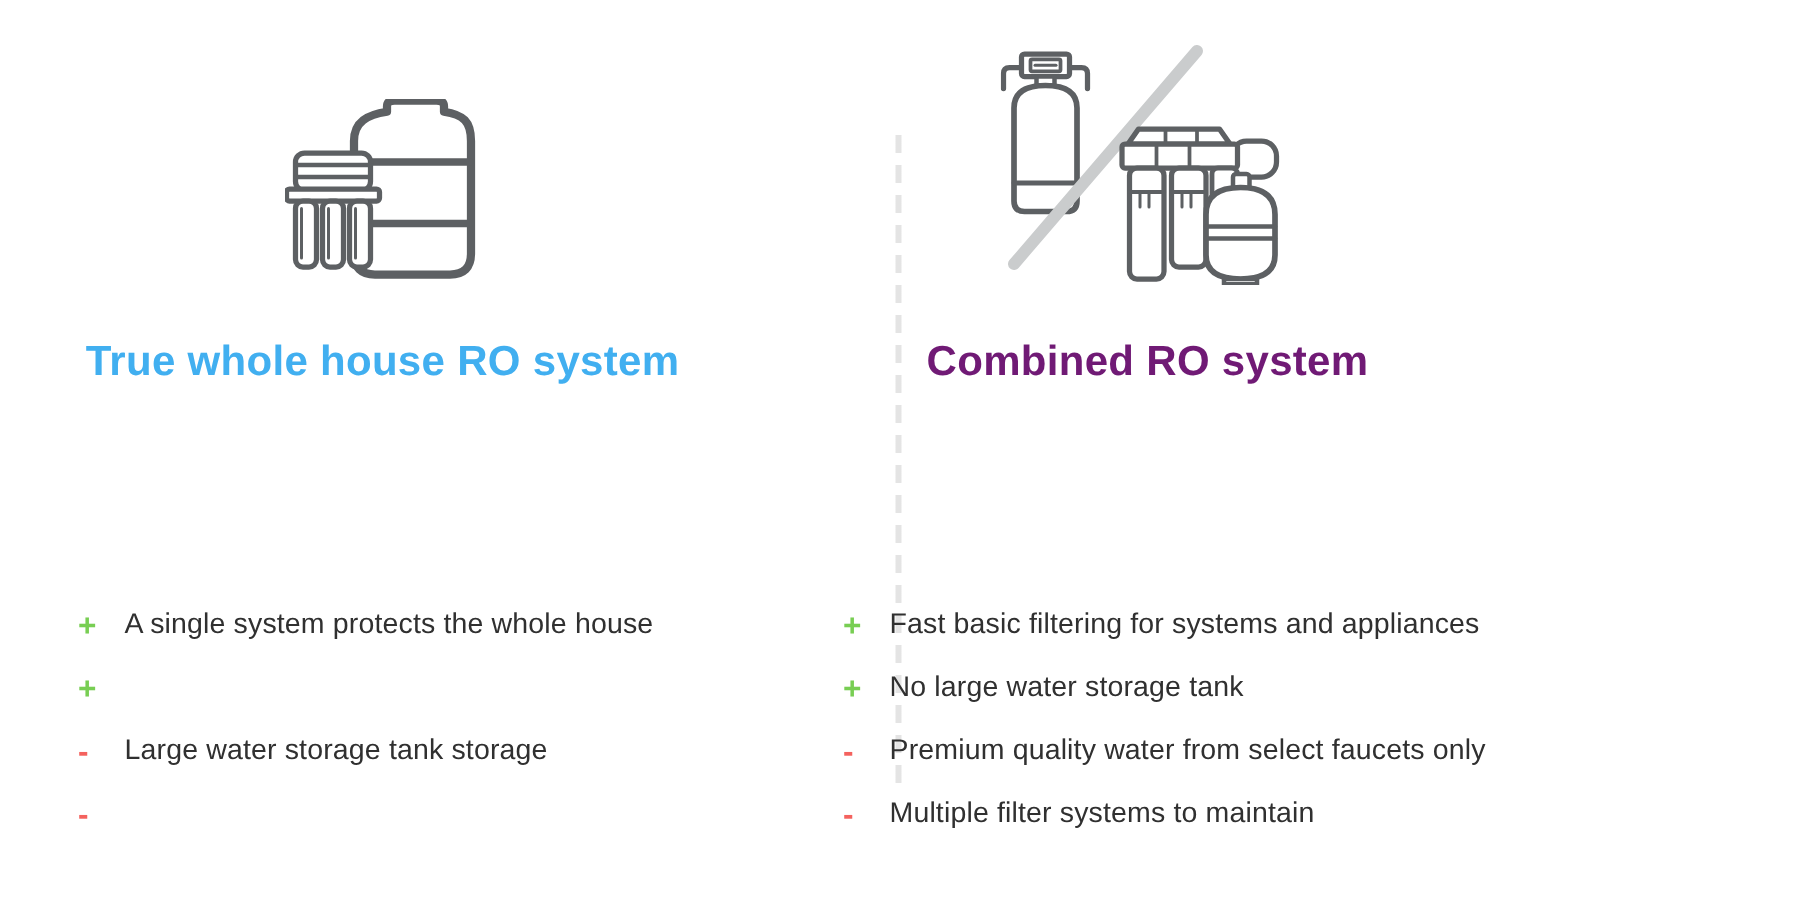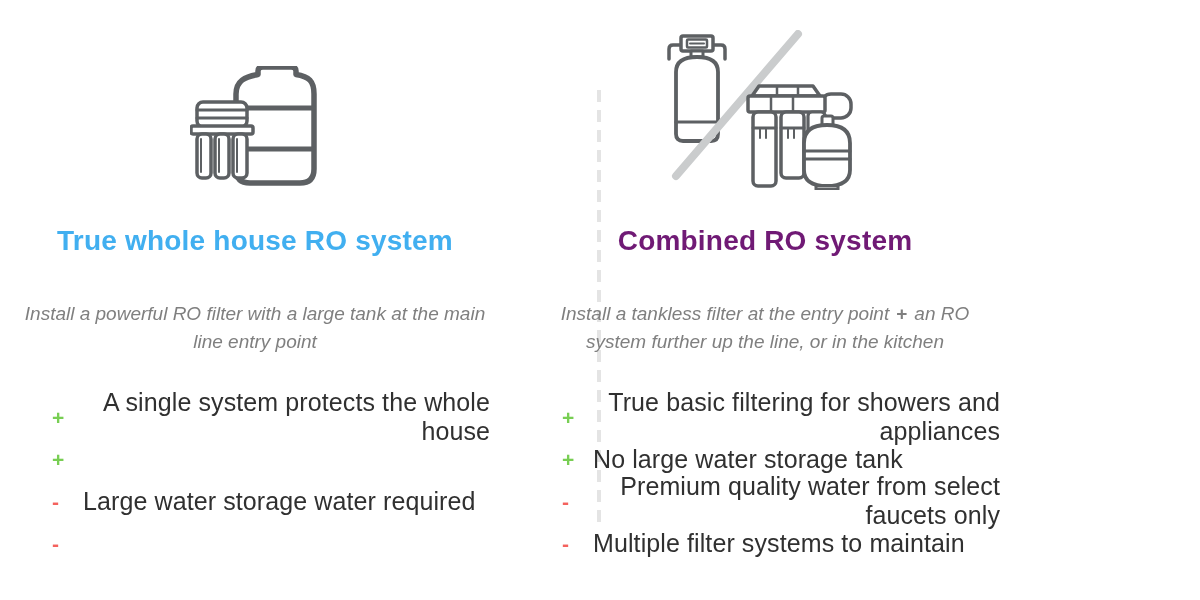--- a/index.html
+++ b/index.html
@@ -90,21 +90,21 @@
     height: 42px;
   }
   .pc-sign {
     width: 31px;
     flex: 0 0 31px;
     font-size: 21px;
     font-weight: 700;
     line-height: 1;
   }
   .pc-text {
-    font-size: 25px;
+    font-size: 19px;
     color: var(--text, #303030);
     letter-spacing: 0.1px;
     text-align: right;
   }
   .icon-svg { display: block; }
   .stroke {
     fill: #ffffff;
     stroke: var(--icon-stroke, #5d6063);
     stroke-linecap: round;
     stroke-linejoin: round;
@@ -140,37 +140,32 @@
         <rect class="stroke" stroke-width="3.5" x="25" y="68" width="14" height="44" rx="5"></rect>
         <rect class="stroke" stroke-width="3.5" x="43" y="68" width="14" height="44" rx="5"></rect>
         <line class="stroke-line" stroke-width="2" x1="11" y1="73" x2="11" y2="106"></line>
         <line class="stroke-line" stroke-width="2" x1="29" y1="73" x2="29" y2="106"></line>
         <line class="stroke-line" stroke-width="2" x1="47" y1="73" x2="47" y2="106"></line>
       </svg>
     </div>
 
     <h2 class="col-title" style="color: rgb(65, 175, 240);">True whole house RO system</h2>
 
-    <p class="col-desc">
-      <span class="desc-inner">
-        <span>Install a powerful RO filter with a large tank at the main line entry point</span>
-      </span>
-    </p>
 
     <ul class="pros-cons" style="list-style:none;margin:0;padding:0;">
       <li class="pc-item">
         <span class="pc-sign" style="color: rgb(120, 206, 83);">+</span>
         <span class="pc-text">A single system protects the whole house</span>
       </li>
       <li class="pc-item">
         <span class="pc-sign" style="color: rgb(120, 206, 83);">+</span>
       </li>
       <li class="pc-item">
         <span class="pc-sign" style="color: rgb(244, 98, 94);">-</span>
-        <span class="pc-text">Large water storage water required</span>
+        <span class="pc-text">Large water storage tank storage</span>
       </li>
       <li class="pc-item">
         <span class="pc-sign" style="color: rgb(244, 98, 94);">-</span>
       </li>
     </ul>
   </section>
 
   <div class="divider"></div>
 
   <section class="column">
@@ -215,30 +210,25 @@
         <rect class="stroke" stroke-width="3" x="155" y="86" width="11" height="10" rx="2"></rect>
         <path class="stroke" stroke-width="3.8" d="M137,113 Q137,95 160,95 Q183,95 183,113 L183,140 Q183,156 160,156 Q137,156 137,140 Z"></path>
         <line class="stroke-line" stroke-width="3" x1="137" y1="121" x2="183" y2="121"></line>
         <line class="stroke-line" stroke-width="3" x1="137" y1="129" x2="183" y2="129"></line>
         <rect class="stroke" stroke-width="3" x="149" y="156" width="22" height="3.5"></rect>
       </svg>
     </div>
 
     <h2 class="col-title" style="color: #701a75;">Combined RO system</h2>
 
-    <p class="col-desc">
-      <span class="desc-inner">
-        <span>Install a tankless filter at the entry point</span><span class="desc-plus">+</span><span>an RO system further up the line, or in the kitchen</span>
-      </span>
-    </p>
 
     <ul class="pros-cons" style="list-style:none;margin:0;padding:0;">
       <li class="pc-item">
         <span class="pc-sign" style="color: rgb(120, 206, 83);">+</span>
-        <span class="pc-text">True basic filtering for showers and appliances</span>
+        <span class="pc-text">Fast basic filtering for systems and appliances</span>
       </li>
       <li class="pc-item">
         <span class="pc-sign" style="color: rgb(120, 206, 83);">+</span>
         <span class="pc-text">No large water storage tank</span>
       </li>
       <li class="pc-item">
         <span class="pc-sign" style="color: rgb(244, 98, 94);">-</span>
         <span class="pc-text">Premium quality water from select faucets only</span>
       </li>
       <li class="pc-item">

